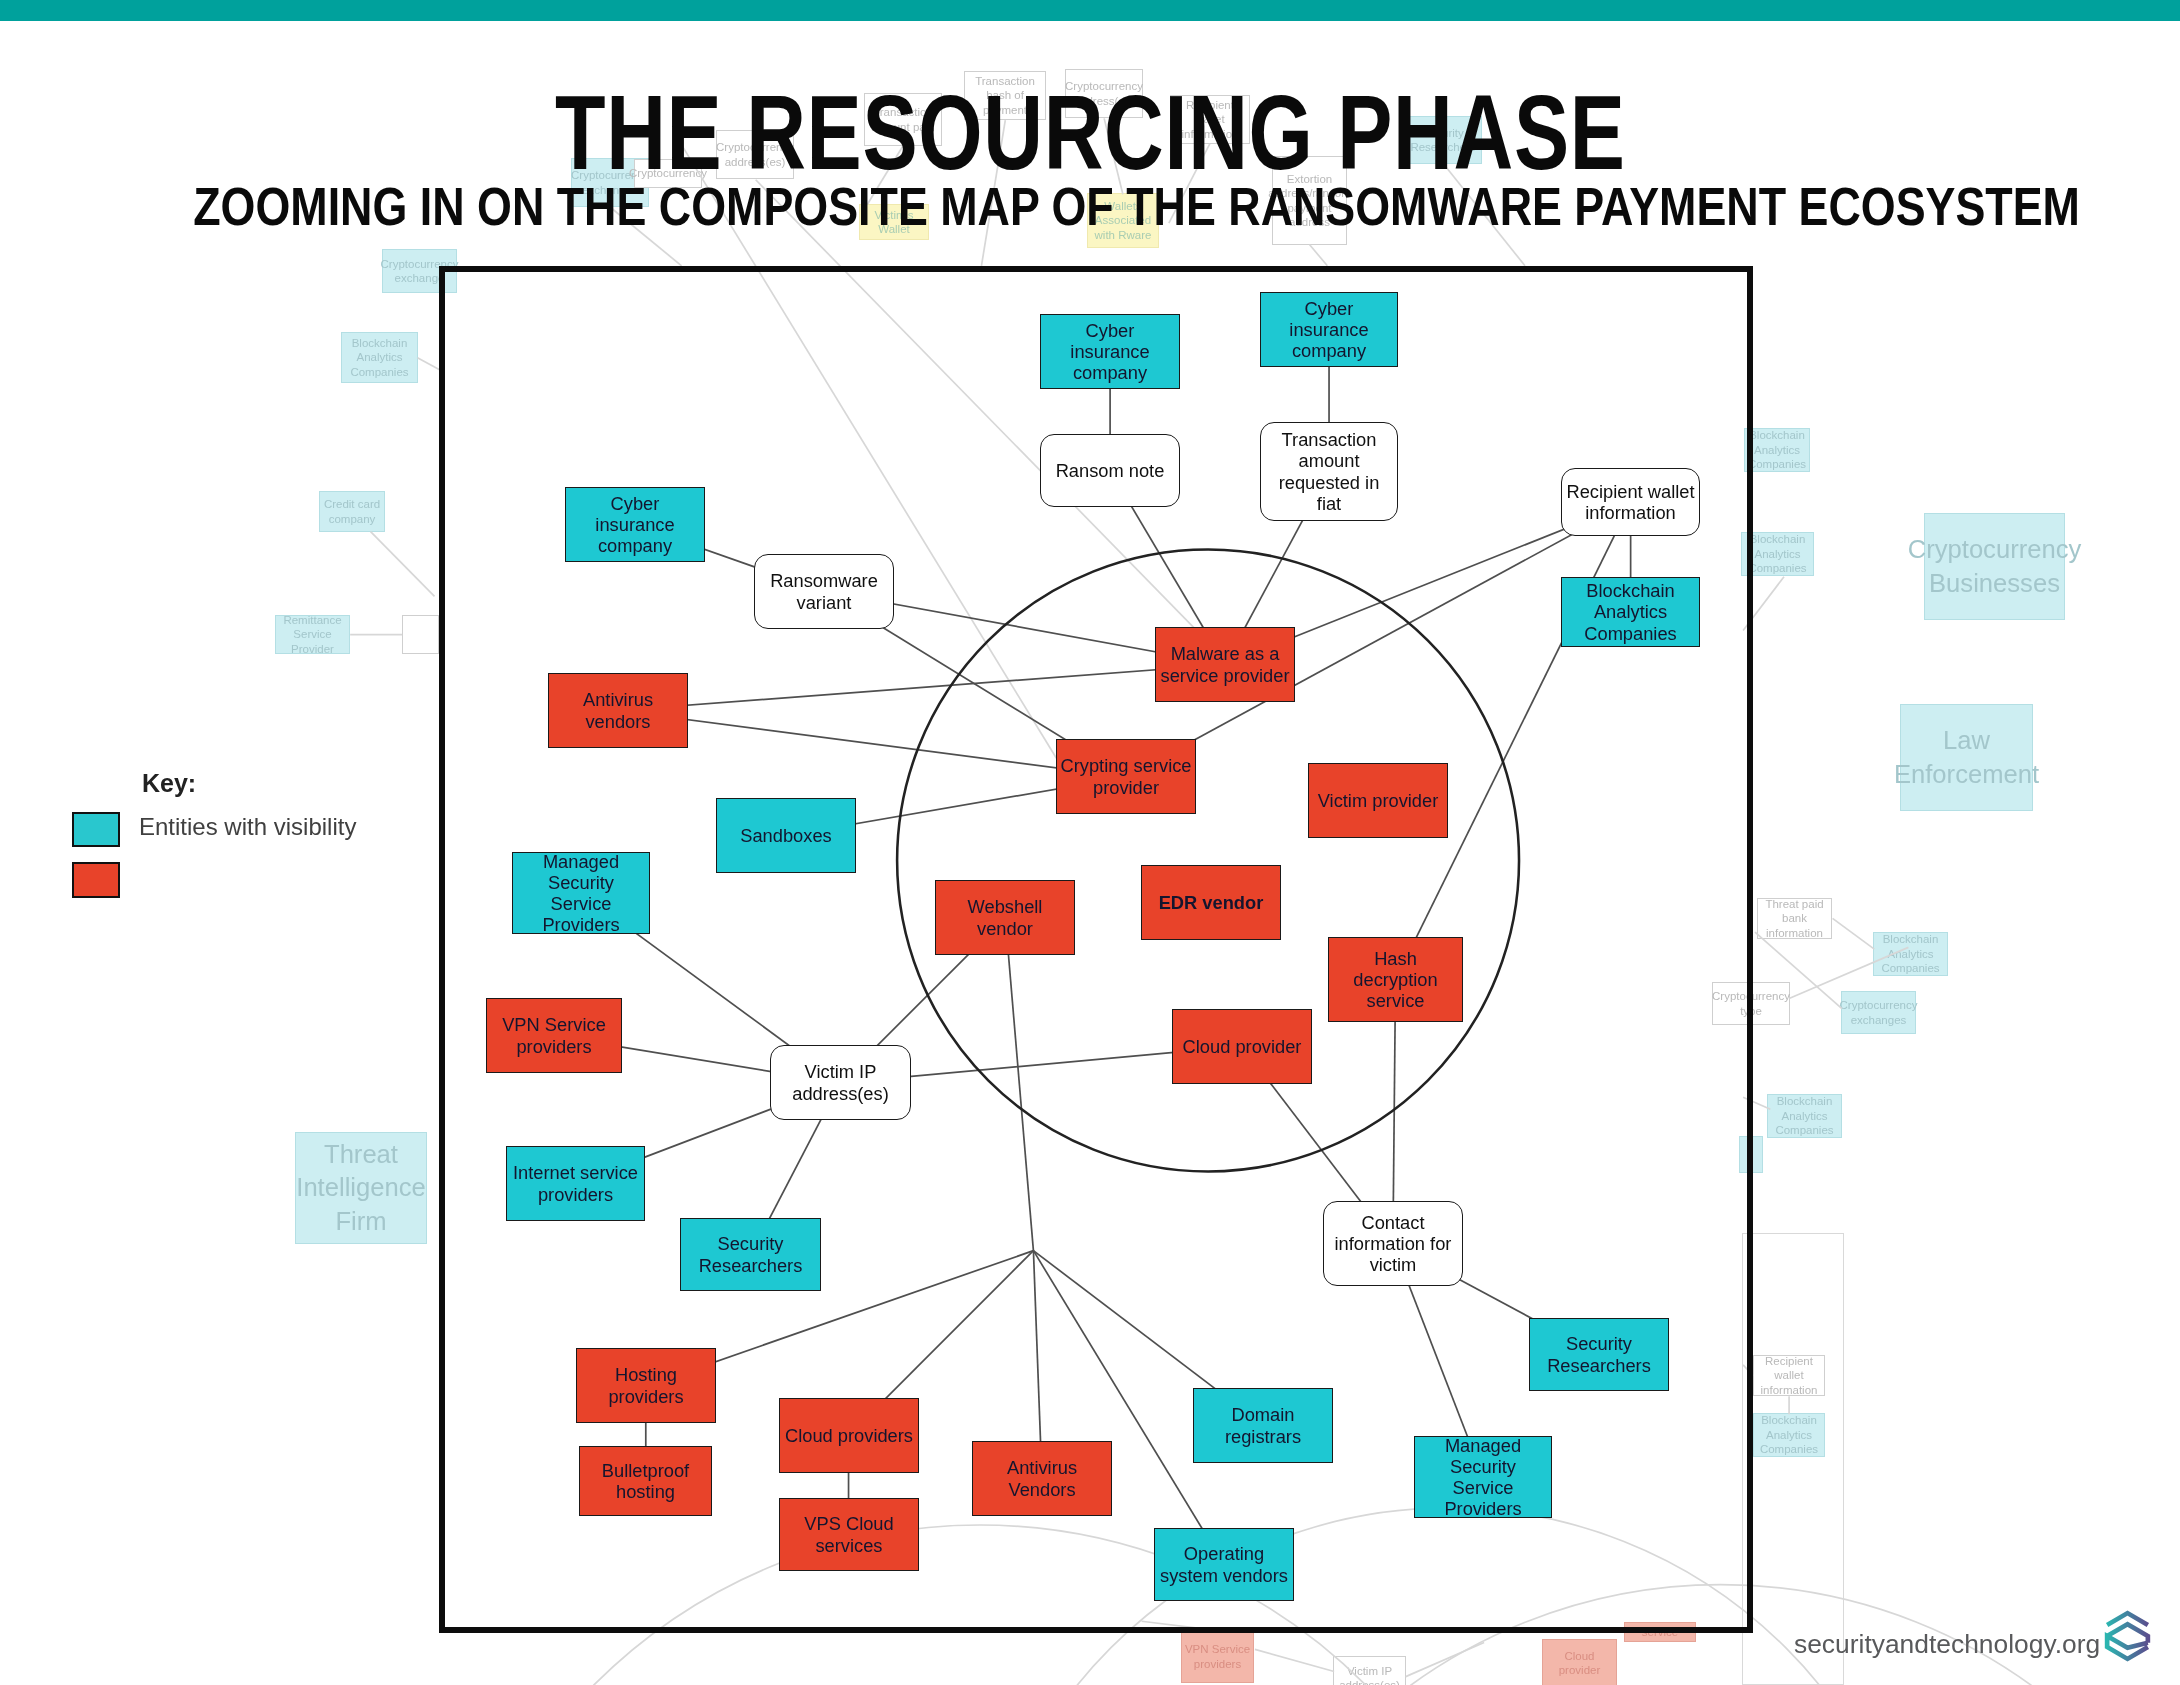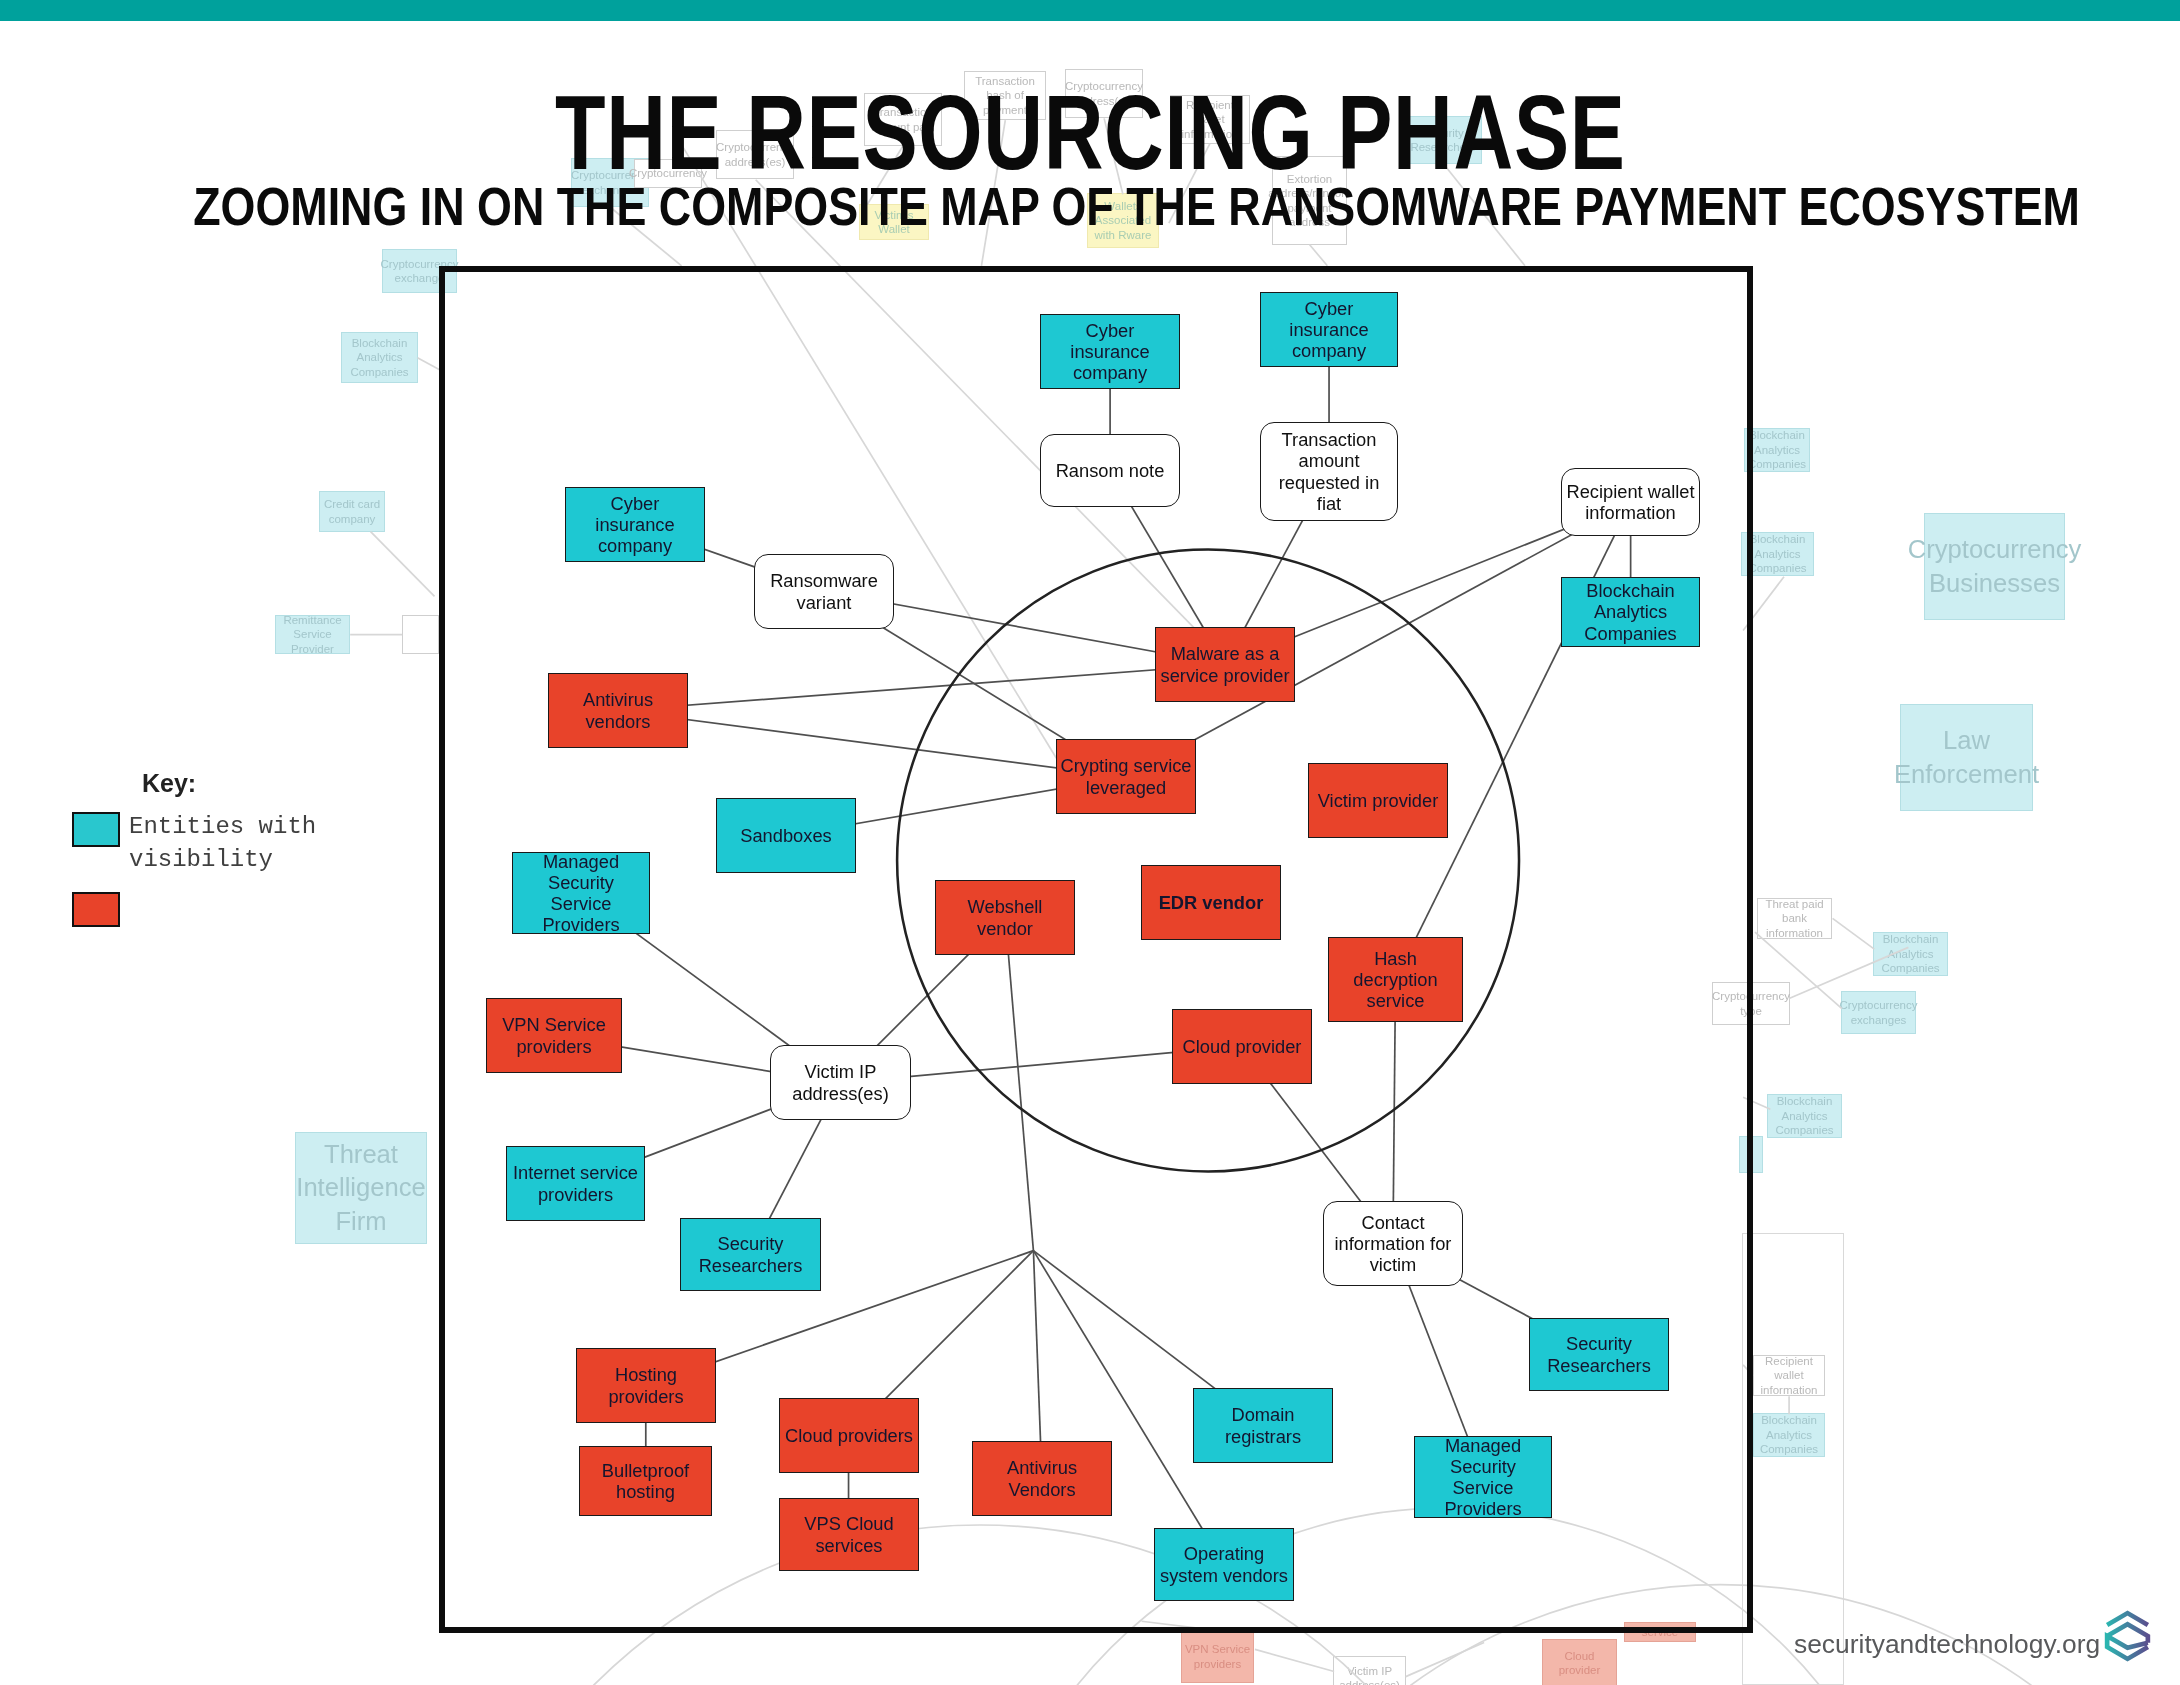--- a/index.html
+++ b/index.html
@@ -11,21 +11,21 @@
   
   #title{left:0;right:0;top:72px;text-align:center;font-weight:700;font-size:106px;
          letter-spacing:0.9px;color:#0a0a0a;white-space:nowrap;}
   #title span{display:inline-block;transform:scaleX(0.78);transform-origin:center;}
   #subtitle{left:0;right:0;top:175px;text-align:center;font-weight:700;font-size:54px;
             color:#0a0a0a;white-space:nowrap;}
   #subtitle span{display:inline-block;transform:scaleX(0.83);transform-origin:center;}
   
   #key{left:72px;top:769px;width:375px;color:#3c3c3c;}
   #key h3{margin:0 0 12px 70px;font-size:25px;color:#222;}
-  .key-row{display:flex;gap:9px;margin-bottom:13.6px;font-family:Liberation Mono, monospace;}
+  .key-row{display:flex;gap:19px;margin-bottom:13.6px;}
   .swatch{width:44px;height:31.5px;border:2.6px solid #111;flex:0 0 auto;margin-top:1.7px;}
   .key-label{font-size:24px;line-height:1.38;color:#404040;width:281px;}
   
   #frame{border:6px solid #0c0c0c;background:transparent;}
   
   .node{position:absolute;display:flex;align-items:center;justify-content:center;
         text-align:center;font-size:18.3px;line-height:1.16;color:#14152e;
         padding:3.4px;box-sizing:border-box;border:1.7px solid #1a1a1a;}
   .node.visibility{background:#1EC8D2;}
   .node.leveraged{background:#E8432A;}
@@ -154,21 +154,21 @@
     <div class="node visibility" style="left: 565px; top: 487px; width: 140px; height: 75px;">Cyber insurance company</div>
     <div class="node neutral" style="left: 754px; top: 554px; width: 140px; height: 75px;">Ransomware variant</div>
     <div class="node visibility" style="left: 1040px; top: 314px; width: 140px; height: 75px;">Cyber insurance company</div>
     <div class="node visibility" style="left: 1260px; top: 292px; width: 138px; height: 75px;">Cyber insurance company</div>
     <div class="node neutral" style="left: 1040px; top: 434px; width: 140px; height: 73px;">Ransom note</div>
     <div class="node neutral" style="left: 1260px; top: 422px; width: 138px; height: 99px;">Transaction amount requested in fiat</div>
     <div class="node neutral" style="left: 1561px; top: 468px; width: 139px; height: 68px;">Recipient wallet information</div>
     <div class="node visibility" style="left: 1561px; top: 577px; width: 139px; height: 70px;">Blockchain Analytics Companies</div>
     <div class="node leveraged" style="left: 1155px; top: 627px; width: 140px; height: 75px;">Malware as a service provider</div>
     <div class="node leveraged" style="left: 548px; top: 673px; width: 140px; height: 75px;">Antivirus vendors</div>
-    <div class="node leveraged" style="left: 1056px; top: 739px; width: 140px; height: 75px;">Crypting service leveraged</div>
+    <div class="node leveraged" style="left: 1056px; top: 739px; width: 140px; height: 75px;">Crypting service provider</div>
     <div class="node leveraged" style="left: 1308px; top: 763px; width: 140px; height: 75px;">Victim provider</div>
     <div class="node visibility" style="left: 716px; top: 798px; width: 140px; height: 75px;">Sandboxes</div>
     <div class="node visibility" style="left: 512px; top: 852px; width: 138px; height: 82px;">Managed Security Service Providers</div>
     <div class="node leveraged" style="left: 935px; top: 880px; width: 140px; height: 75px;">Webshell vendor</div>
     <div class="node leveraged" style="left: 1141px; top: 865px; width: 140px; height: 75px; font-weight: bold;">EDR vendor</div>
     <div class="node leveraged" style="left: 1328px; top: 937px; width: 135px; height: 85px;">Hash decryption service</div>
     <div class="node leveraged" style="left: 486px; top: 998px; width: 136px; height: 75px;">VPN Service providers</div>
     <div class="node neutral" style="left: 770px; top: 1045px; width: 141px; height: 75px;">Victim IP address(es)</div>
     <div class="node leveraged" style="left: 1172px; top: 1009px; width: 140px; height: 75px;">Cloud provider</div>
     <div class="node visibility" style="left: 506px; top: 1146px; width: 139px; height: 75px;">Internet service providers</div>

